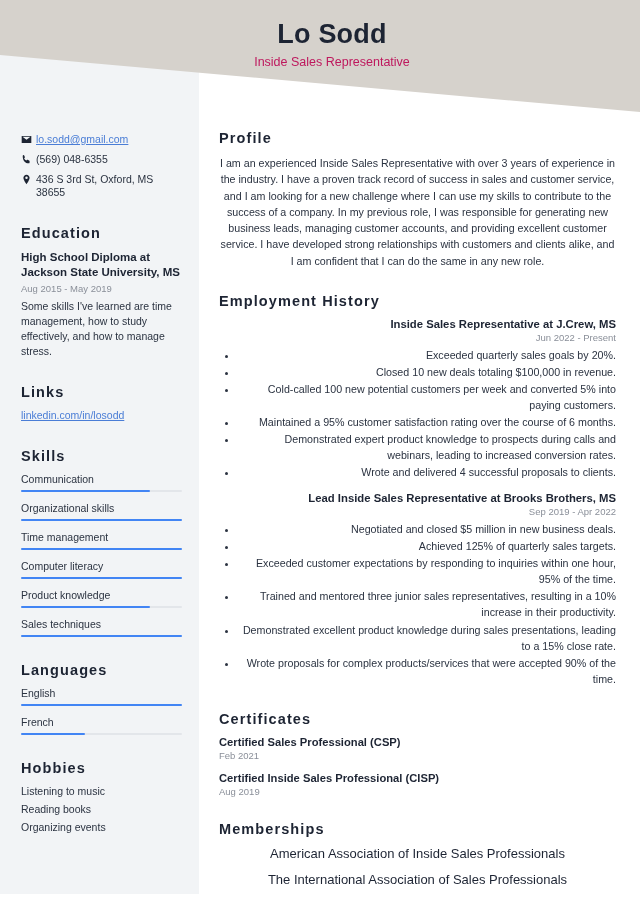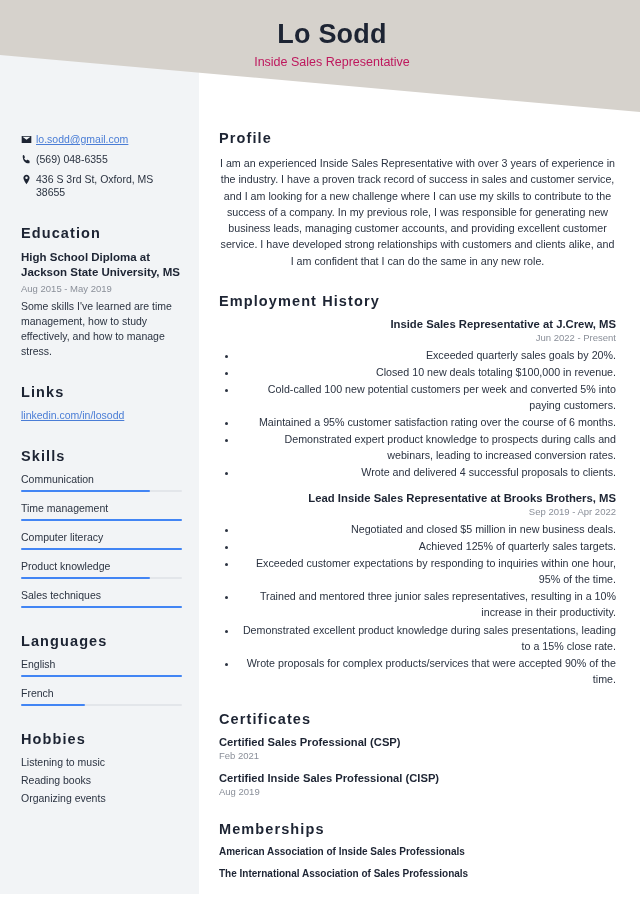--- a/index.html
+++ b/index.html
@@ -197,24 +197,25 @@
     font-weight: bold;
     color: #1d2433;
   }
   .cert-date {
     font-size: 9.5px;
     color: #8a8f99;
     margin-top: 2px;
     margin-bottom: 11px;
   }
   .member-item {
-    font-size: 10px;
-    font-weight: bold;
+    font-size: 13px;
+    font-weight: normal;
     color: #1d2433;
     margin-bottom: 11px;
+    text-align: center;
   }
 </style>
 </head>
 <body>
 
 <div class="page">
 
   <div class="sidebar"></div>
 
   <div class="banner">
@@ -264,20 +265,26 @@
     <div class="contact-row">
       <span class="link-text">linkedin.com/in/losodd</span>
     </div>
 
     <div class="side-h">Skills</div>
     <div>
       <div class="skill-item">
         <div class="skill-label">Communication</div>
         <div class="bar-track">
             <div class="bar-fill" style="width: 80%;"></div>
+          </div>
+      </div>
+      <div class="skill-item">
+        <div class="skill-label">Organizational skills</div>
+        <div class="bar-track">
+            <div class="bar-fill" style="width: 100%;"></div>
           </div>
       </div>
       <div class="skill-item">
         <div class="skill-label">Time management</div>
         <div class="bar-track">
             <div class="bar-fill" style="width: 100%;"></div>
           </div>
       </div>
       <div class="skill-item">
         <div class="skill-label">Computer literacy</div>

